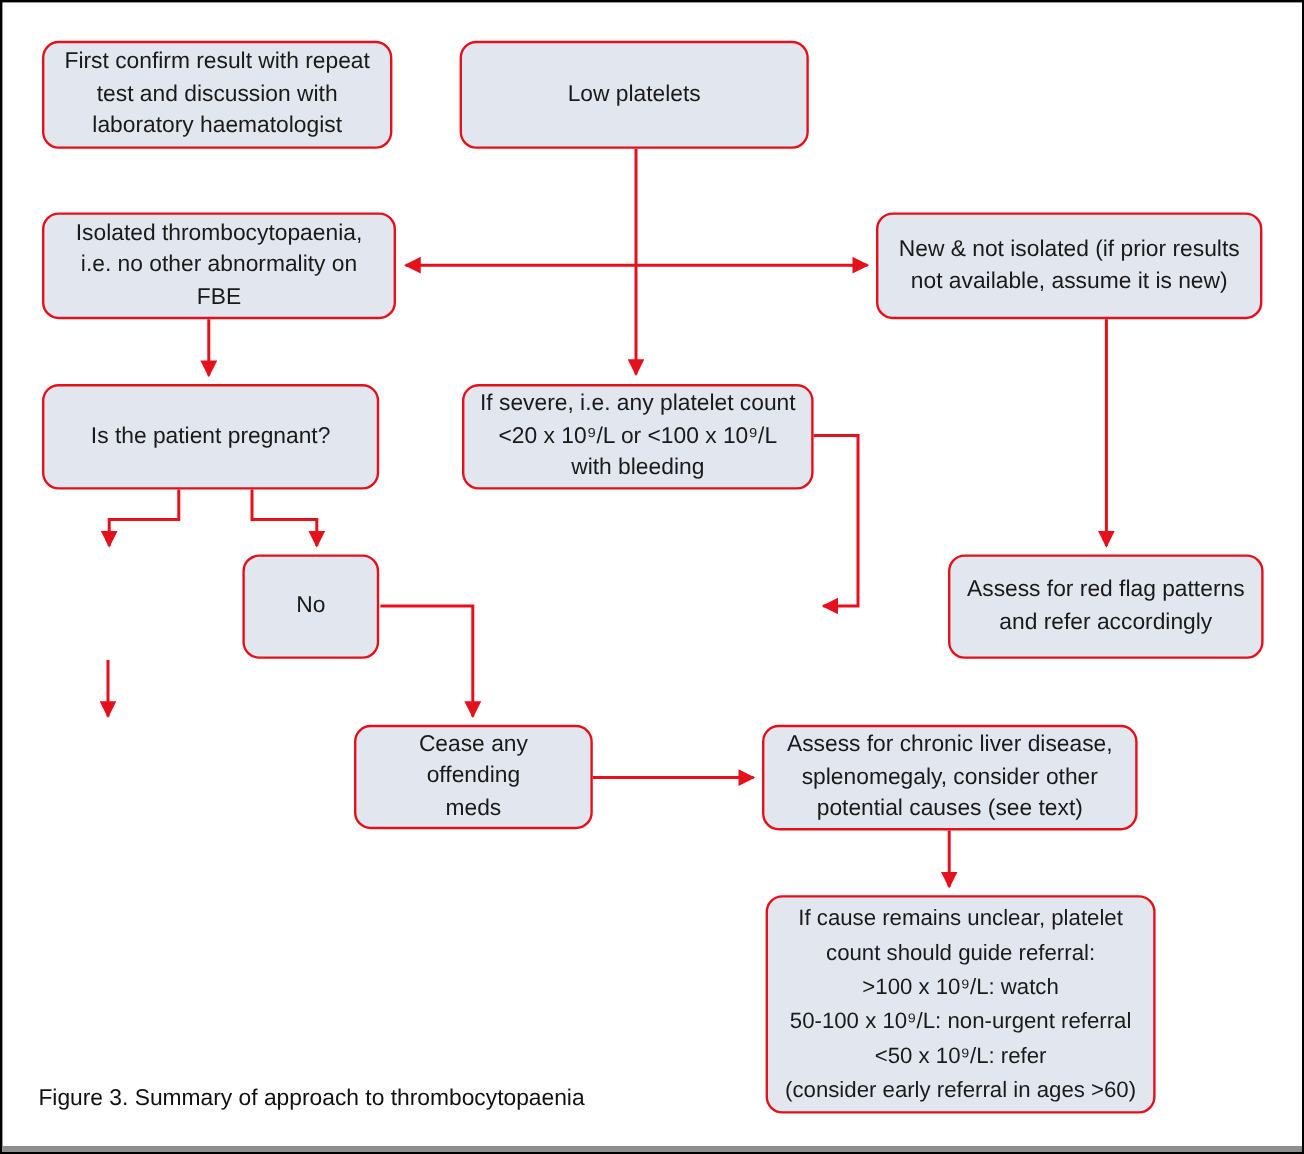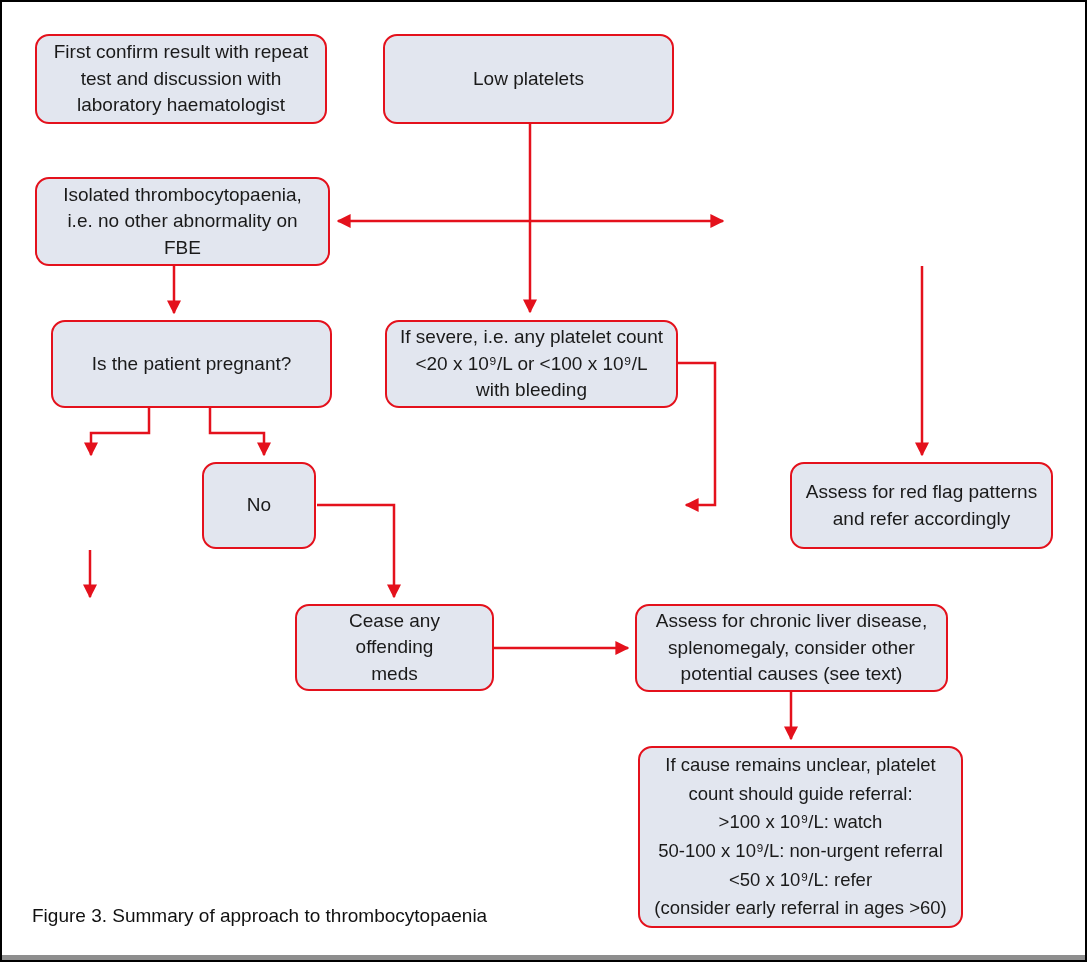--- a/index.html
+++ b/index.html
@@ -105,22 +105,24 @@
 
   <div class="node" style="left:33px; top:32px; width:292px; height:90px;">First confirm result with repeat
 test and discussion with
 laboratory haematologist</div>
 
   <div class="node" style="left:381px; top:32px; width:291px; height:90px;">Low platelets</div>
 
   <div class="node" style="left:33px; top:175px; width:295px; height:89px;">Isolated thrombocytopaenia,
 i.e. no other abnormality on FBE</div>
 
+  <div class="node" style="left:728px; top:175px; width:322px; height:89px;">New &amp; not isolated (if prior results
+not available, assume it is new)</div>
 
-  <div class="node" style="left:33px; top:318px; width:281px; height:88px;margin-left:16px;">Is the patient pregnant?</div>
+  <div class="node" style="left:33px; top:318px; width:281px; height:88px;">Is the patient pregnant?</div>
 
   <div class="node tight" style="left:383px; top:318px; width:293px; height:88px;">If severe, i.e. any platelet count
 &lt;20 x 10⁹/L or &lt;100 x 10⁹/L
 with bleeding</div>
 
 
   <div class="node" style="left:200px; top:460px; width:114px; height:87px;">No</div>
 
 
   <div class="node" style="left:788px; top:460px; width:263px; height:87px;">Assess for red flag patterns

